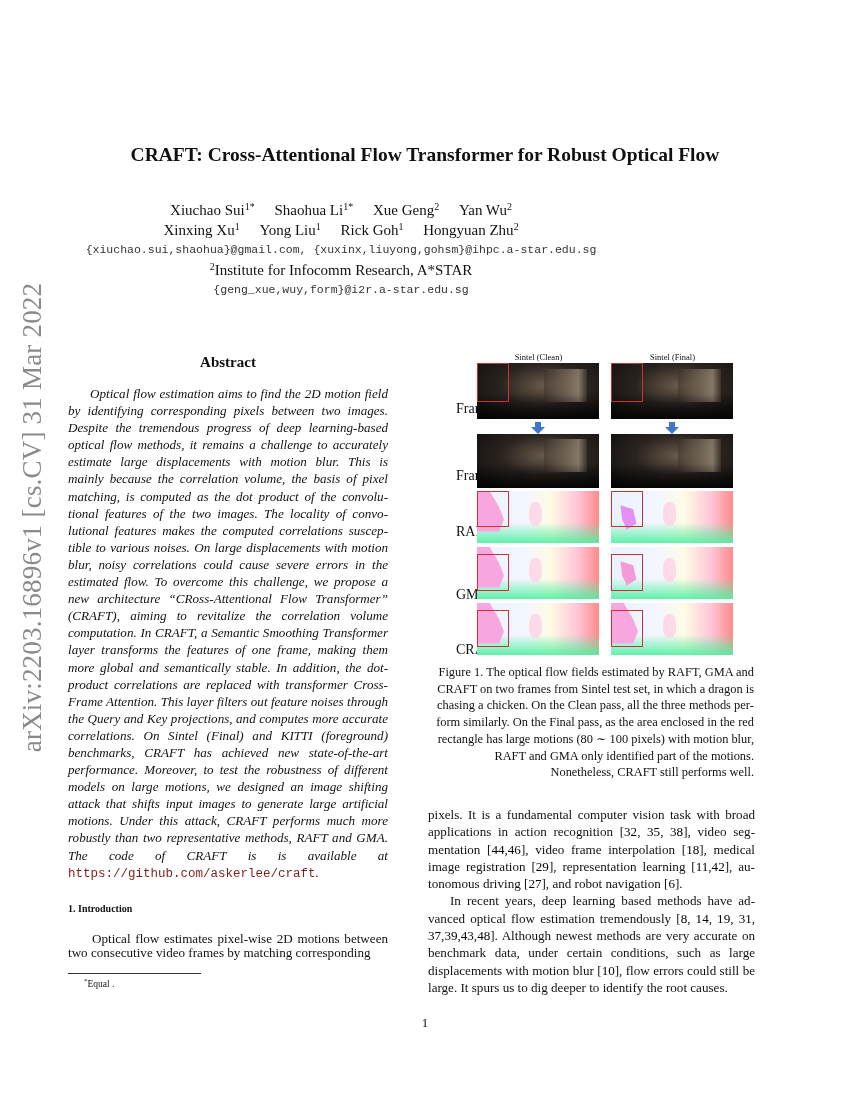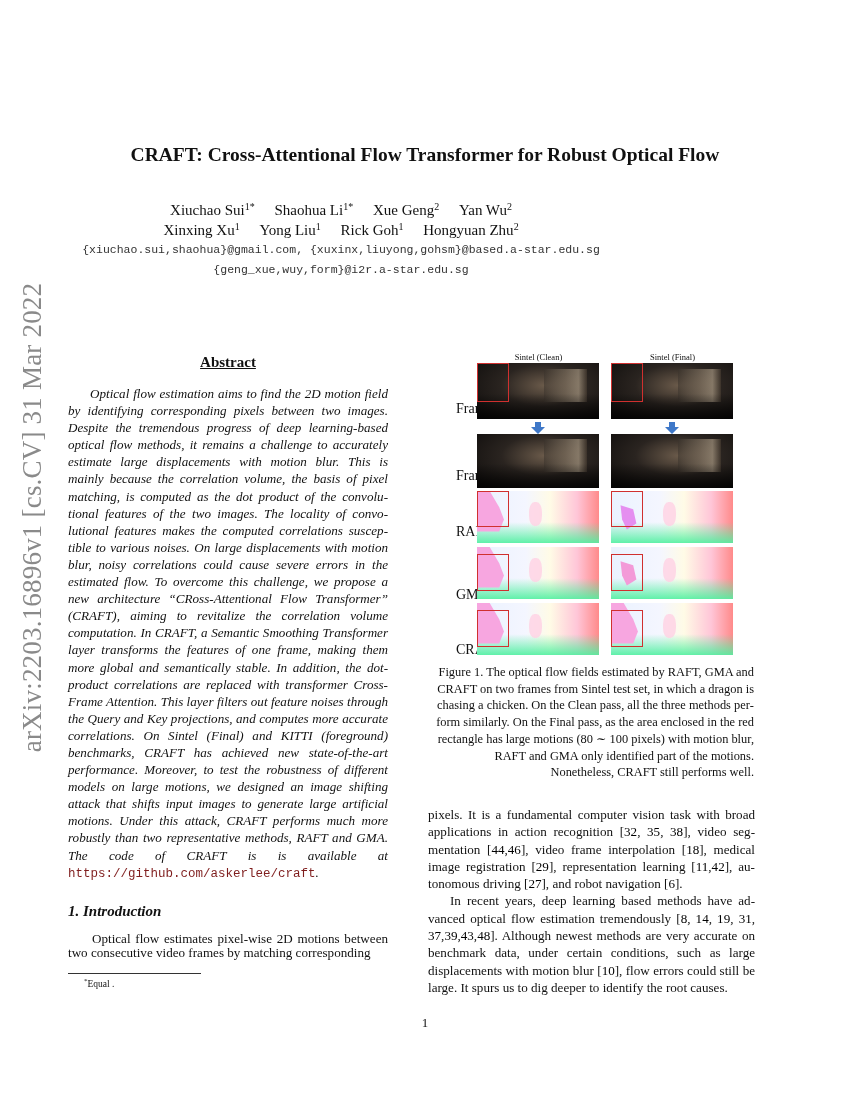--- a/index.html
+++ b/index.html
@@ -5,24 +5,24 @@
   html, body { margin: 0; padding: 0; background: #ffffff; }
   body { width: 850px; height: 1100px; position: relative; overflow: hidden; font-family: "Liberation Serif", "DejaVu Serif", serif; color: #111; }
   .arxiv { position: absolute; left: 10px; top: 290px; width: 46px; height: 455px; display: flex; align-items: center; justify-content: center; }
   .arxiv span { display: block; transform: rotate(-90deg); white-space: nowrap; font-size: 27px; color: #8a8a8a; letter-spacing: 0.2px; }
   .title { position: absolute; left: 0; top: 144px; width: 850px; text-align: center; font-weight: bold; font-size: 19.5px; }
   .authors { position: absolute; left: 0; top: 200px; width: 682px; text-align: center; font-size: 15px; line-height: 20px; }
   .authors .row span.a { margin: 0 8px; }
   .authors sup { font-size: 10px; vertical-align: 5px; line-height: 0; }
   .mono { font-family: "Liberation Mono", "DejaVu Sans Mono", monospace; font-size: 11.5px; color: #333; }
   .col-left { position: absolute; left: 68px; top: 354px; width: 320px; }
-  .h-abs { text-align: center; font-weight: bold; font-size: 15px; margin-bottom: 14px; text-decoration: underline; }
+  .h-abs { text-align: center; font-weight: bold; font-size: 15px; margin-bottom: 14px; }
   .abstract { font-style: italic; font-size: 13.1px; line-height: 17.1px; text-align: justify; text-indent: 22px; margin: 0; hyphens: manual; }
   .abstract .url { font-style: normal; font-family: "Liberation Mono", monospace; font-size: 12.5px; color: #7f1d1d; }
-  .intro-h { position: absolute; left: 68px; top: 903px; font-weight: bold; font-size: 15px; font-style: italic; }
+  .intro-h { position: absolute; left: 68px; top: 903px; font-weight: bold; font-size: 10px; }
   .intro-p { position: absolute; left: 68px; top: 932px; width: 320px; font-size: 13.1px; line-height: 14px; text-align: justify; text-indent: 24px; margin: 0; }
   .footrule { position: absolute; left: 68px; top: 973px; width: 133px; height: 1px; background: #333; }
   .footnote { position: absolute; left: 84px; top: 977px; font-size: 9.5px; }
   .footnote sup { font-size: 7px; }
   .figure { position: absolute; left: 440px; top: 350px; width: 320px; height: 310px; }
   .colhead { position: absolute; top: 2px; font-size: 8.5px; width: 123px; text-align: center; }
   .rowlabel { position: absolute; left: 16px; font-size: 14px; margin-top: 14px; }
   .img { position: absolute; width: 122px; overflow: hidden; }
   .photo { background: radial-gradient(ellipse at 55% 40%, #6a5a4a 0%, #2a2420 45%, #0d0b0a 100%); }
   .photo::before { content: ""; position: absolute; left: 55%; top: 10%; width: 35%; height: 60%; background: linear-gradient(90deg, #3a332c, #8c7d6a 50%, #c6b49a 80%, #4a3e32); opacity: 0.55; }
@@ -55,21 +55,22 @@
     <span class="a"><span>Shaohua Li</span><sup>1*</sup></span>
     <span class="a"><span>Xue Geng</span><sup>2</sup></span>
     <span class="a"><span>Yan Wu</span><sup>2</sup></span>
   </div>
   <div class="row">
     <span class="a"><span>Xinxing Xu</span><sup>1</sup></span>
     <span class="a"><span>Yong Liu</span><sup>1</sup></span>
     <span class="a"><span>Rick Goh</span><sup>1</sup></span>
     <span class="a"><span>Hongyuan Zhu</span><sup>2</sup></span>
   </div>
-  <div class="mono">{xiuchao.sui,shaohua}@gmail.com, {xuxinx,liuyong,gohsm}@based.a-star.edu.sg</div>
+  <div class="mono">{xiuchao.sui,shaohua}@gmail.com, {xuxinx,liuyong,gohsm}@ihpc.a-star.edu.sg</div>
+  <div><sup>2</sup><span>Institute for Infocomm Research, A*STAR</span></div>
   <div class="mono">{geng_xue,wuy,form}@i2r.a-star.edu.sg</div>
 </div>
 
 <div class="col-left">
   <div class="h-abs">Abstract</div>
   <p class="abstract"><span>Optical flow estimation aims to find the 2D motion field by identifying corresponding pixels between two images. Despite the tremendous progress of deep learning-based optical flow methods, it remains a challenge to accurately estimate large displacements with motion blur.  This is mainly because the correlation volume, the basis of pixel matching, is computed as the dot product of the convolu­tional features of the two images.  The locality of convo­lutional features makes the computed correlations suscep­tible to various noises.  On large displacements with mo­tion blur, noisy correlations could cause severe errors in the estimated flow.  To overcome this challenge, we pro­pose a new architecture “CRoss-Attentional Flow Trans­former” (CRAFT), aiming to revitalize the correlation vol­ume computation. In CRAFT, a Semantic Smoothing Trans­former layer transforms the features of one frame, mak­ing them more global and semantically stable.  In addi­tion, the dot-product correlations are replaced with trans­former Cross-Frame Attention. This layer filters out feature noises through the Query and Key projections, and com­putes more accurate correlations.  On Sintel (Final) and KITTI (foreground) benchmarks, CRAFT has achieved new state-of-the-art performance. Moreover, to test the robust­ness of different models on large motions, we designed an image shifting attack that shifts input images to generate large artificial motions.  Under this attack, CRAFT per­forms much more robustly than two representative meth­ods, RAFT and GMA. The code of CRAFT is is available at</span> <a class="url">https://github.com/askerlee/craft</a><span>.</span></p>
 </div>
 
 <div class="intro-h">1. Introduction</div>
 <p class="intro-p">Optical flow estimates pixel-wise 2D motions between two consecutive video frames by matching corresponding</p>

